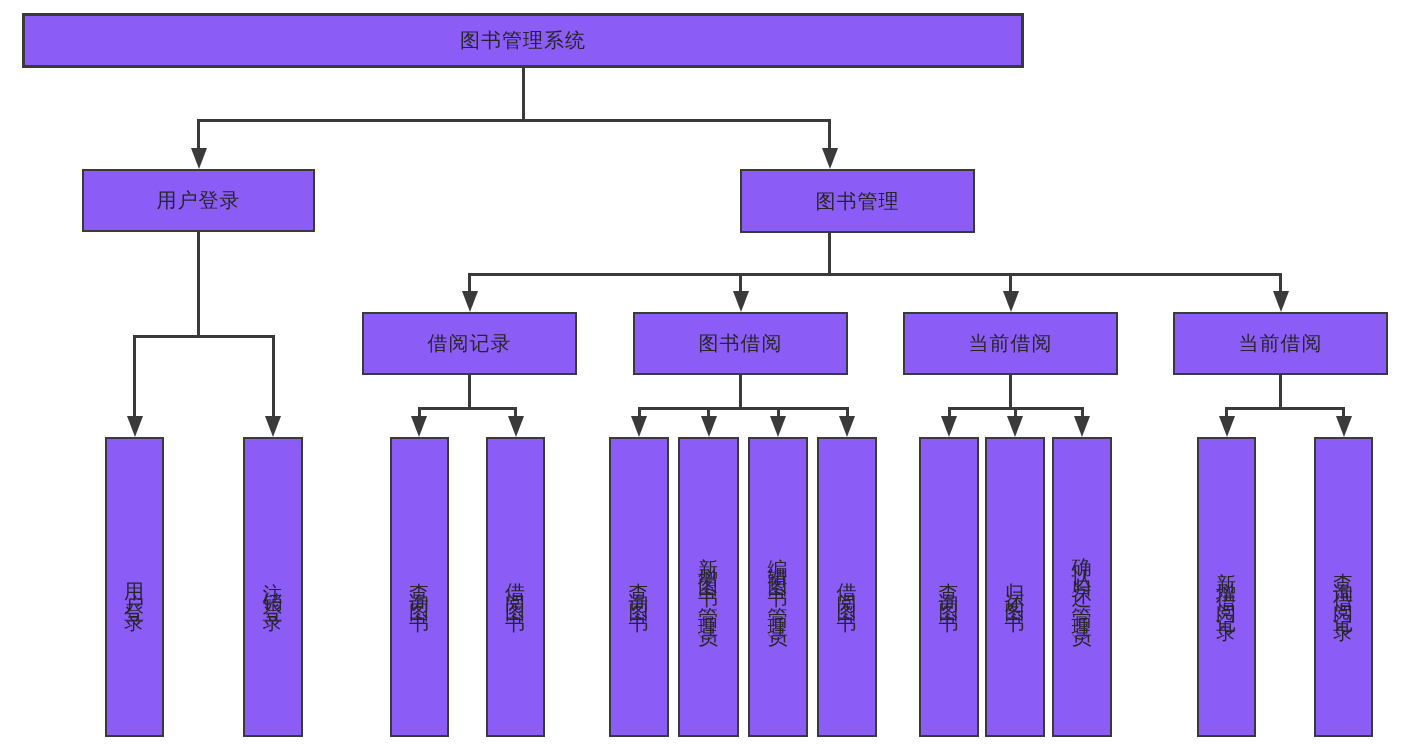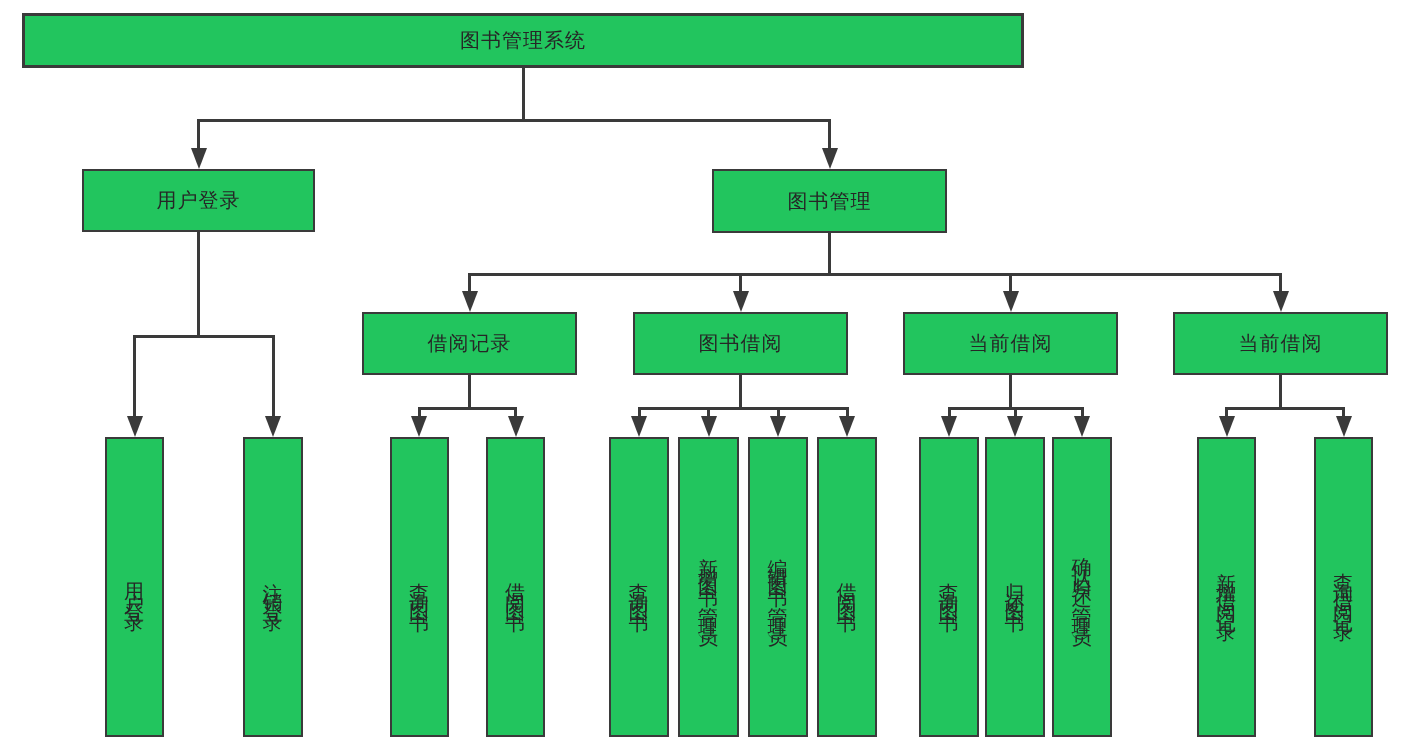--- a/index.html
+++ b/index.html
@@ -7,21 +7,21 @@
     position:relative;
     width:1405px;height:747px;
     background:#fff;
     overflow:hidden;
     font-family:"Liberation Sans", sans-serif;
   }
   .node{
     position:absolute;
     box-sizing:border-box;
     border:2px solid #3a3a3a;
-    background:#22c55e;
+    background:#8b5cf6;
     display:flex;
     align-items:center;
     justify-content:center;
     color:#262626;
     font-size:20px;
     letter-spacing:1px;
   }
   .node.root{border-width:3px;}
   .node.v{letter-spacing:0;}
   .vtext{
@@ -52,21 +52,21 @@
   }
 </style>
 </head>
 <body>
 
 <div id="stage">
 
   <div class="node root" style="left:22px;top:13px;width:1002px;height:55px;">图书管理系统</div>
 
   <div class="node" style="left:82px;top:169px;width:233px;height:63px;">用户登录</div>
-  <div class="node" style="left:712px;top:169px;width:235px;height:64px;">图书管理</div>
+  <div class="node" style="left:740px;top:169px;width:235px;height:64px;">图书管理</div>
 
   <div class="node" style="left:362px;top:312px;width:215px;height:63px;">借阅记录</div>
   <div class="node" style="left:633px;top:312px;width:215px;height:63px;">图书借阅</div>
   <div class="node" style="left:903px;top:312px;width:215px;height:63px;">当前借阅</div>
   <div class="node" style="left:1173px;top:312px;width:215px;height:63px;">当前借阅</div>
 
   <div class="node v" style="left:105px;top:437px;width:59px;height:300px;">
     <span class="vtext">用户登录</span>
   </div>
   <div class="node v" style="left:243px;top:437px;width:60px;height:300px;">

